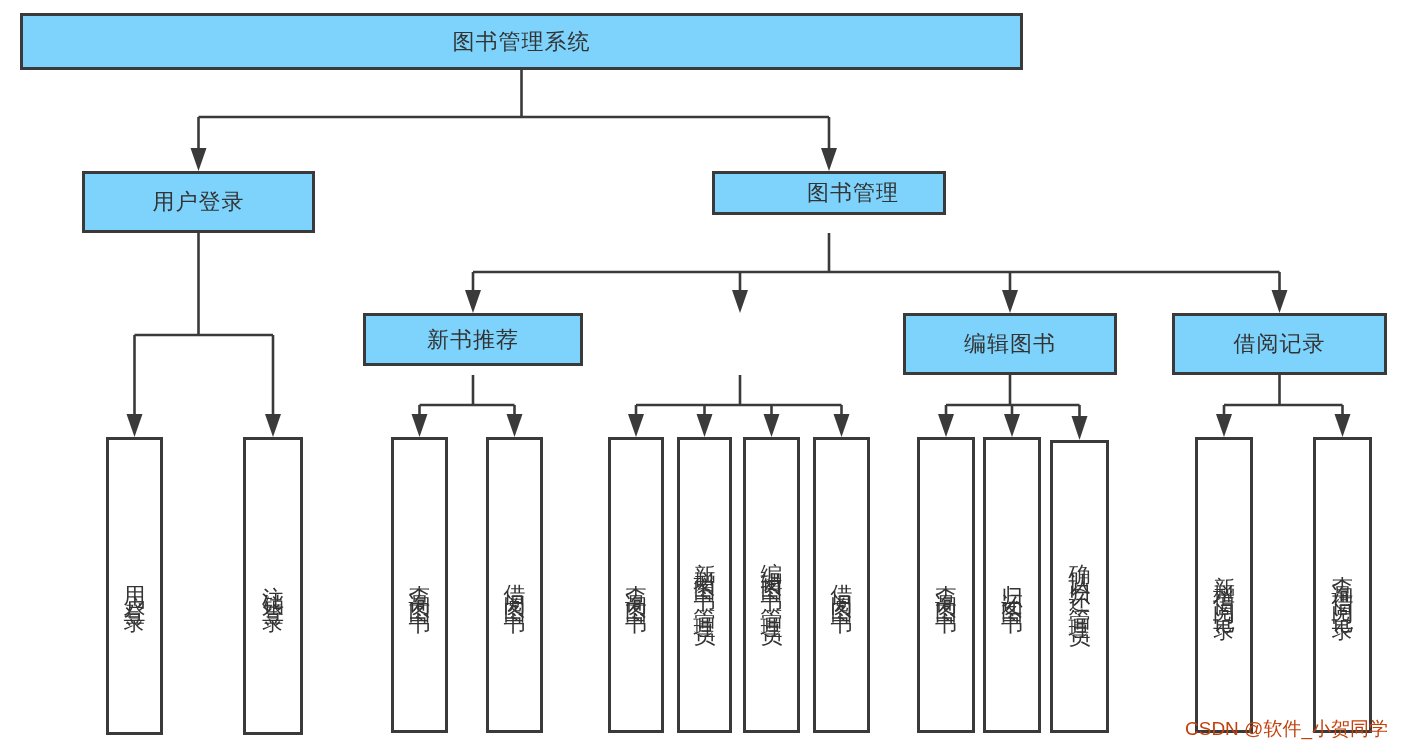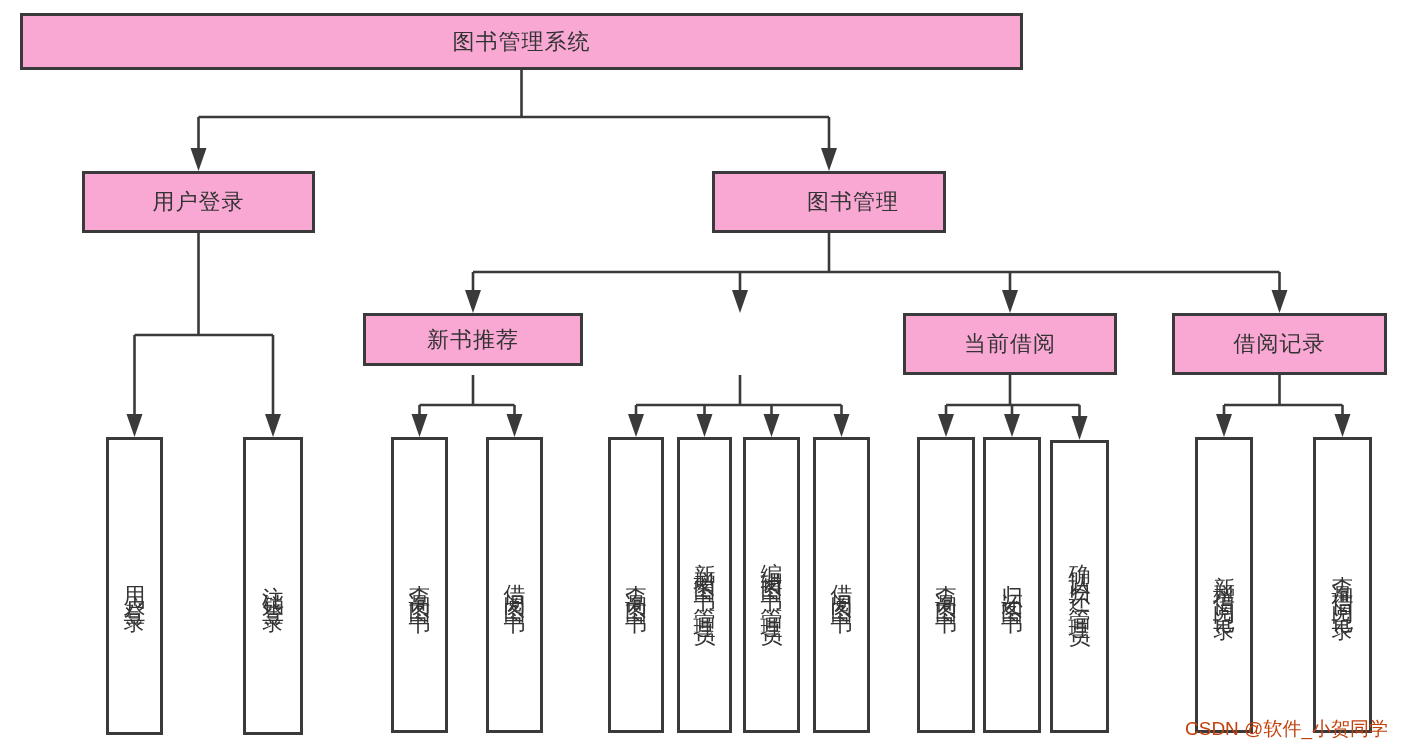--- a/index.html
+++ b/index.html
@@ -18,21 +18,21 @@
   .connectors {
     position: absolute;
     left: 0; top: 0;
     width: 1405px; height: 747px;
     z-index: 1;
   }
   .node {
     position: absolute;
     box-sizing: border-box;
     border: 3px solid #3a3a3a;
-    background: #f9a8d4;
+    background: #7dd3fc;
     display: flex;
     align-items: center;
     justify-content: center;
     z-index: 2;
   }
   .node .label {
     font-size: 22px;
     color: #333333;
     letter-spacing: 1px;
     white-space: nowrap;
@@ -134,29 +134,29 @@
     </g>
   </svg>
 
   <div class="node" style="left:20px; top:13px; width:1003px; height:57px;">
     <span class="label">图书管理系统</span>
   </div>
 
   <div class="node" style="left:82px; top:171px; width:233px; height:62px;">
     <span class="label">用户登录</span>
   </div>
-  <div class="node" style="left:712px; top:171px; width:234px; height:62px;padding-left:48px;">
+  <div class="node" style="left:712px; top:171px; width:234px; height:44px;padding-left:48px;">
     <span class="label">图书管理</span>
   </div>
 
   <div class="node" style="left:363px; top:313px; width:220px; height:53px;">
     <span class="label">新书推荐</span>
   </div>
   <div class="node" style="left:903px; top:313px; width:214px; height:62px;">
-    <span class="label">当前借阅</span>
+    <span class="label">编辑图书</span>
   </div>
   <div class="node" style="left:1172px; top:313px; width:215px; height:62px;">
     <span class="label">借阅记录</span>
   </div>
 
   <div class="leaf" style="left:106px; top:437px; width:57px; height:298px;">
     <span class="vtext">用户登录</span>
   </div>
   <div class="leaf" style="left:243px; top:437px; width:60px; height:298px;">
     <span class="vtext">注销登录</span>

